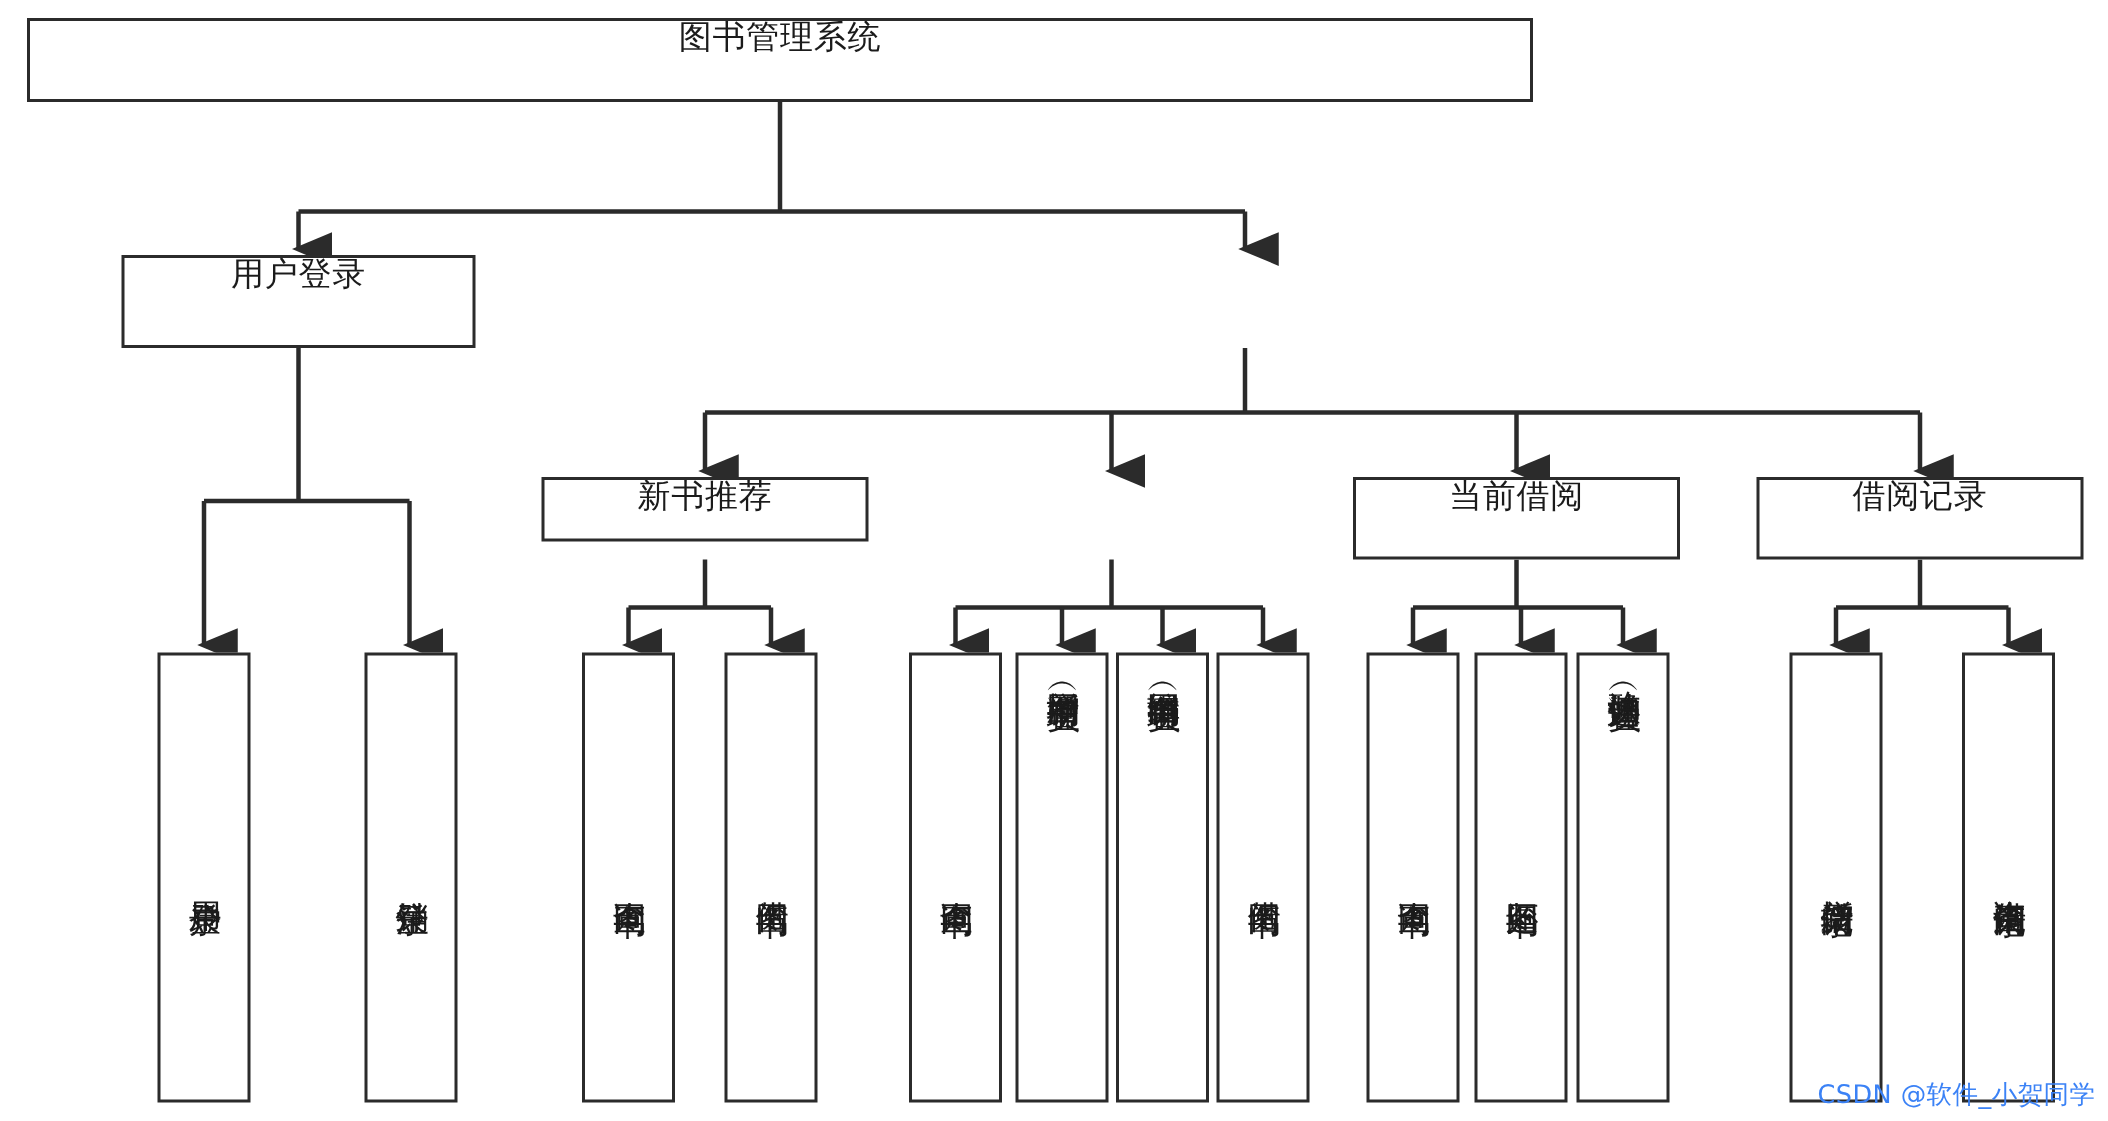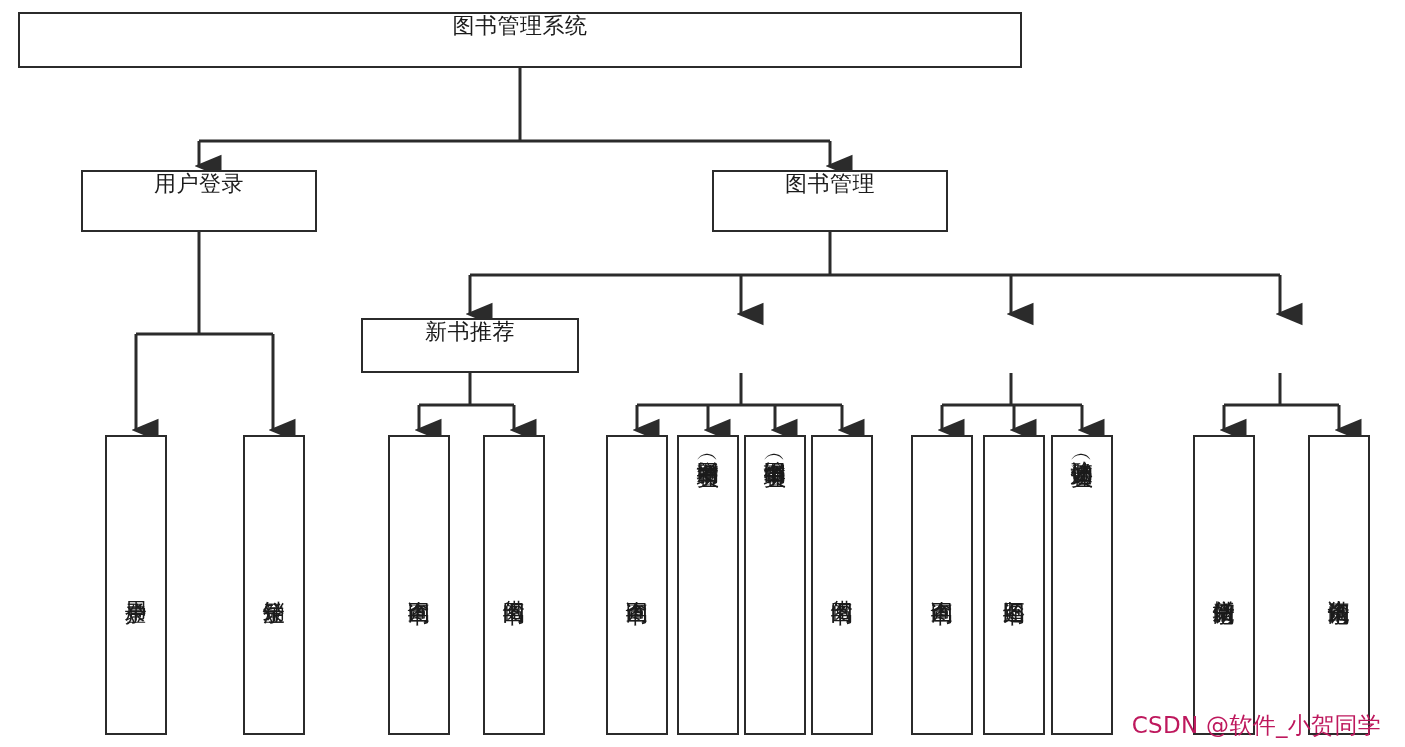--- a/index.html
+++ b/index.html
@@ -54,24 +54,24 @@
   .leaf-box {
     align-items: flex-start;
     padding-top: 6px;
   }
   .leaf-box.center-v {
     align-items: center;
     padding-top: 0;
   }
   #watermark {
     position: absolute;
-    right: 24px;
+    right: 8px;
     bottom: 6px;
-    font-size: 23px;
-    color: #be185d;
+    font-size: 17px;
+    color: #3b82f6;
     white-space: nowrap;
     letter-spacing: 0.3px;
   }
 </style>
 </head>
 <body>
 
 <div id="diagram-root">
 
   <svg id="diagram-svg" viewBox="0 0 1405 747" xmlns="http://www.w3.org/2000/svg">
@@ -170,30 +170,33 @@
   </svg>
 
   <div class="node-box" style="left:18px; top:12px; width:1004px; height:56px;">
     <span class="node-label-h">图书管理系统</span>
   </div>
 
   <div class="node-box" style="left:81px; top:170px; width:236px; height:62px;">
     <span class="node-label-h">用户登录</span>
   </div>
 
-  <div class="node-box" style="left:712px; top:170px; width:236px; height:62px;">
-    <span class="node-label-h">图书管理</span>
-  </div>
-
-  <div class="node-box" style="left:361px; top:318px; width:218px; height:55px;">
+
+  <div class="node-box" style="left:361px; top:318px; width:218px; height:43px;">
     <span class="node-label-h">新书推荐</span>
   </div>
 
 
-
+  <div class="node-box" style="left:902px; top:318px; width:218px; height:55px;">
+    <span class="node-label-h">当前借阅</span>
+  </div>
+
+  <div class="node-box" style="left:1171px; top:318px; width:218px; height:55px;">
+    <span class="node-label-h">借阅记录</span>
+  </div>
 
   <div class="node-box leaf-box center-v" style="left:105px; top:435px; width:62px; height:300px;">
     <span class="node-label-v">用户登录</span>
   </div>
 
   <div class="node-box leaf-box center-v" style="left:243px; top:435px; width:62px; height:300px;">
     <span class="node-label-v">注销登录</span>
   </div>
 
   <div class="node-box leaf-box center-v" style="left:388px; top:435px; width:62px; height:300px;">

